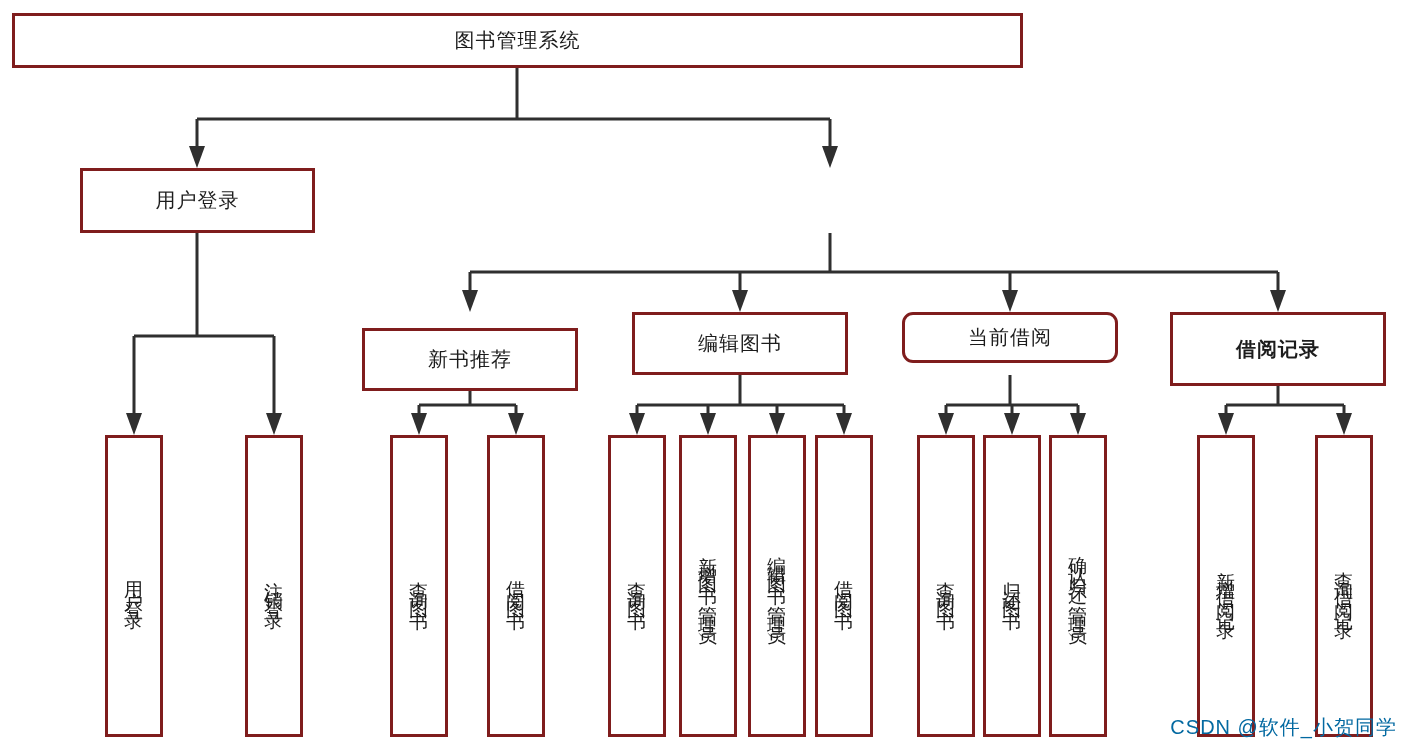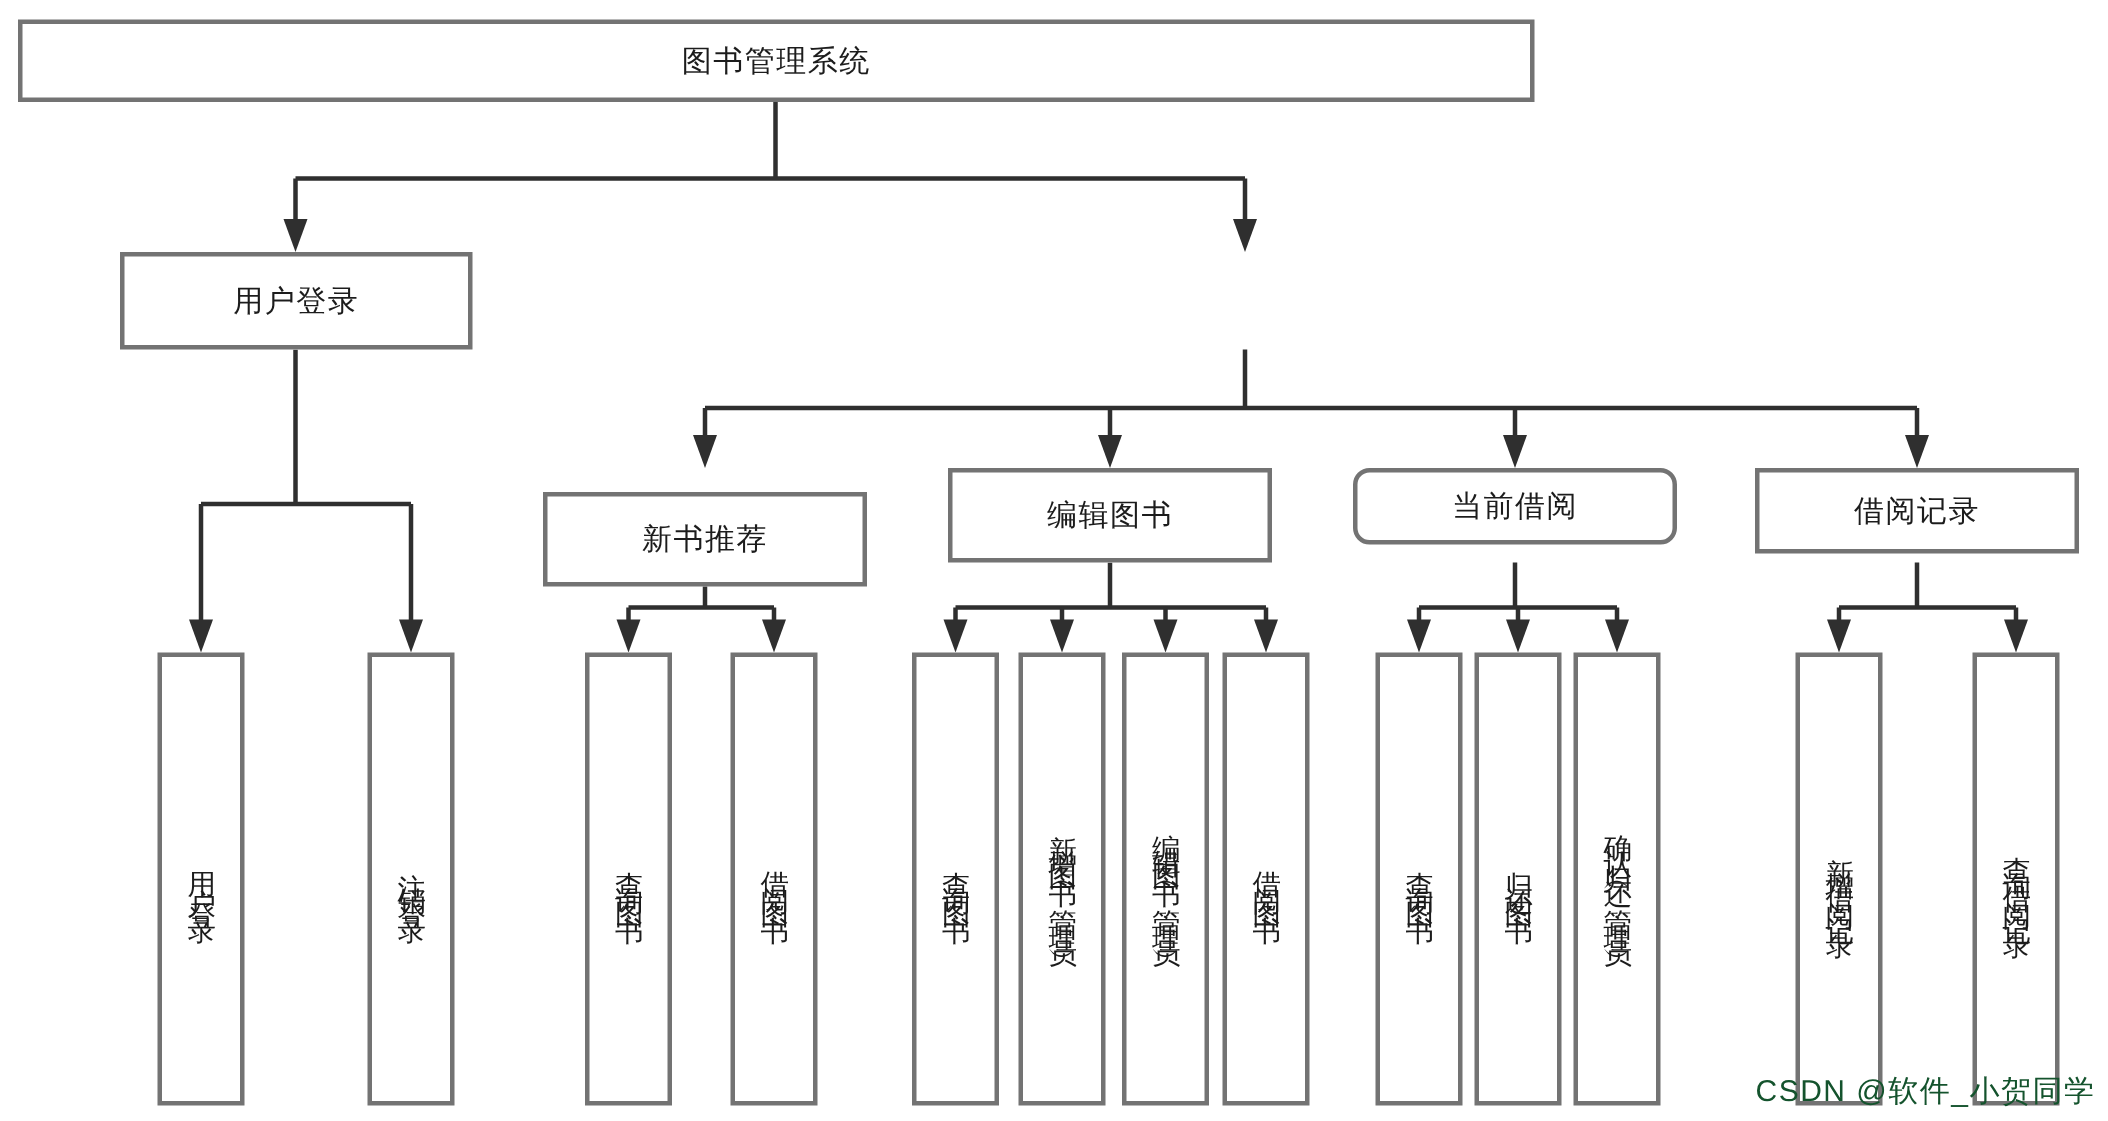--- a/index.html
+++ b/index.html
@@ -13,21 +13,21 @@
   }
   .connectors {
     position: absolute;
     left: 0; top: 0;
     width: 1405px; height: 747px;
     z-index: 1;
   }
   .box {
     position: absolute;
     box-sizing: border-box;
-    border: 3px solid #737373;
+    border: 3px solid #7f1d1d;
     background: #ffffff;
     display: flex;
     align-items: center;
     justify-content: center;
     color: #1c1c1c;
     z-index: 2;
   }
   .hbox .label {
     font-size: 20px;
     letter-spacing: 1px;
@@ -39,21 +39,21 @@
     font-size: 19px;
     line-height: 1;
     letter-spacing: 10px;
     white-space: nowrap;
   }
   .watermark {
     position: absolute;
     right: 8px;
     bottom: 6px;
     font-size: 20px;
-    color: #14532d;
+    color: #0369a1;
     letter-spacing: 1px;
     z-index: 5;
     white-space: nowrap;
     margin-top: 40px;
   }
 </style>
 </head>
 <body>
 
 <div class="canvas">
@@ -108,21 +108,21 @@
 
   <div class="box hbox" style="left:362px; top:328px; width:216px; height:63px;">
     <span class="label">新书推荐</span>
   </div>
   <div class="box hbox" style="left:632px; top:312px; width:216px; height:63px;">
     <span class="label">编辑图书</span>
   </div>
   <div class="box hbox" style="left:902px; top:312px; width:216px; height:51px;border-radius:11px;">
     <span class="label">当前借阅</span>
   </div>
-  <div class="box hbox" style="left:1170px; top:312px; width:216px; height:57px;">
+  <div class="box hbox" style="left:1170px; top:312px; width:216px; height:74px;font-weight:bold;">
     <span class="label">借阅记录</span>
   </div>
 
   <div class="box leaf" style="left:105px; top:435px; width:58px; height:302px;">
     <span class="label">用户登录</span>
   </div>
   <div class="box leaf" style="left:245px; top:435px; width:58px; height:302px;">
     <span class="label">注销登录</span>
   </div>
 

